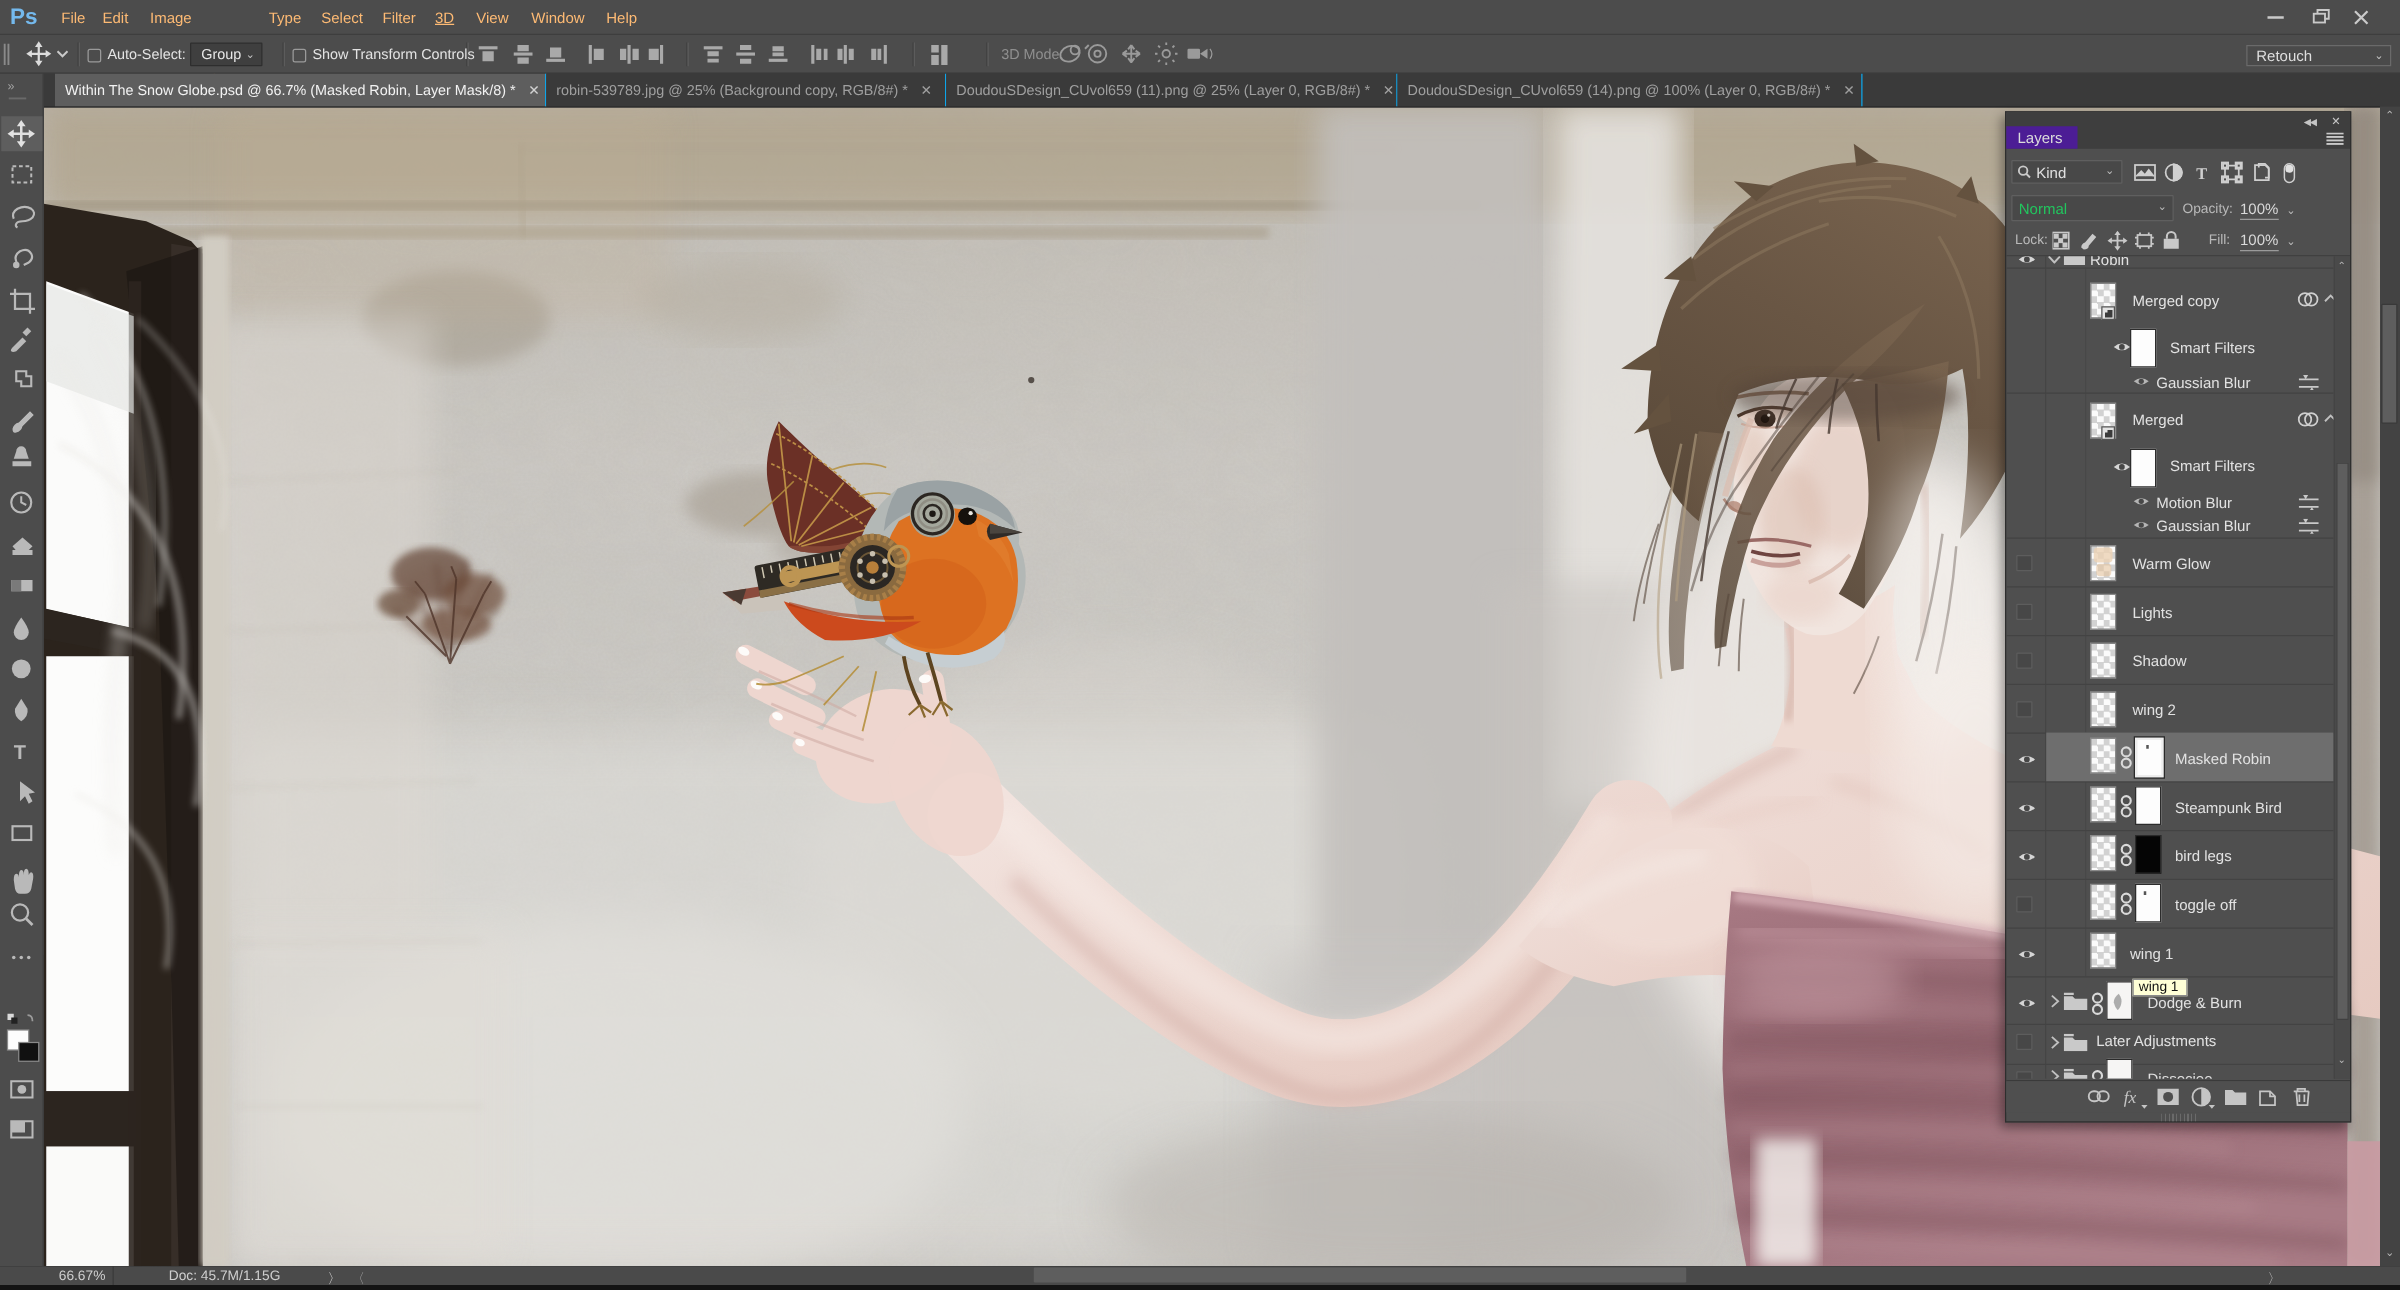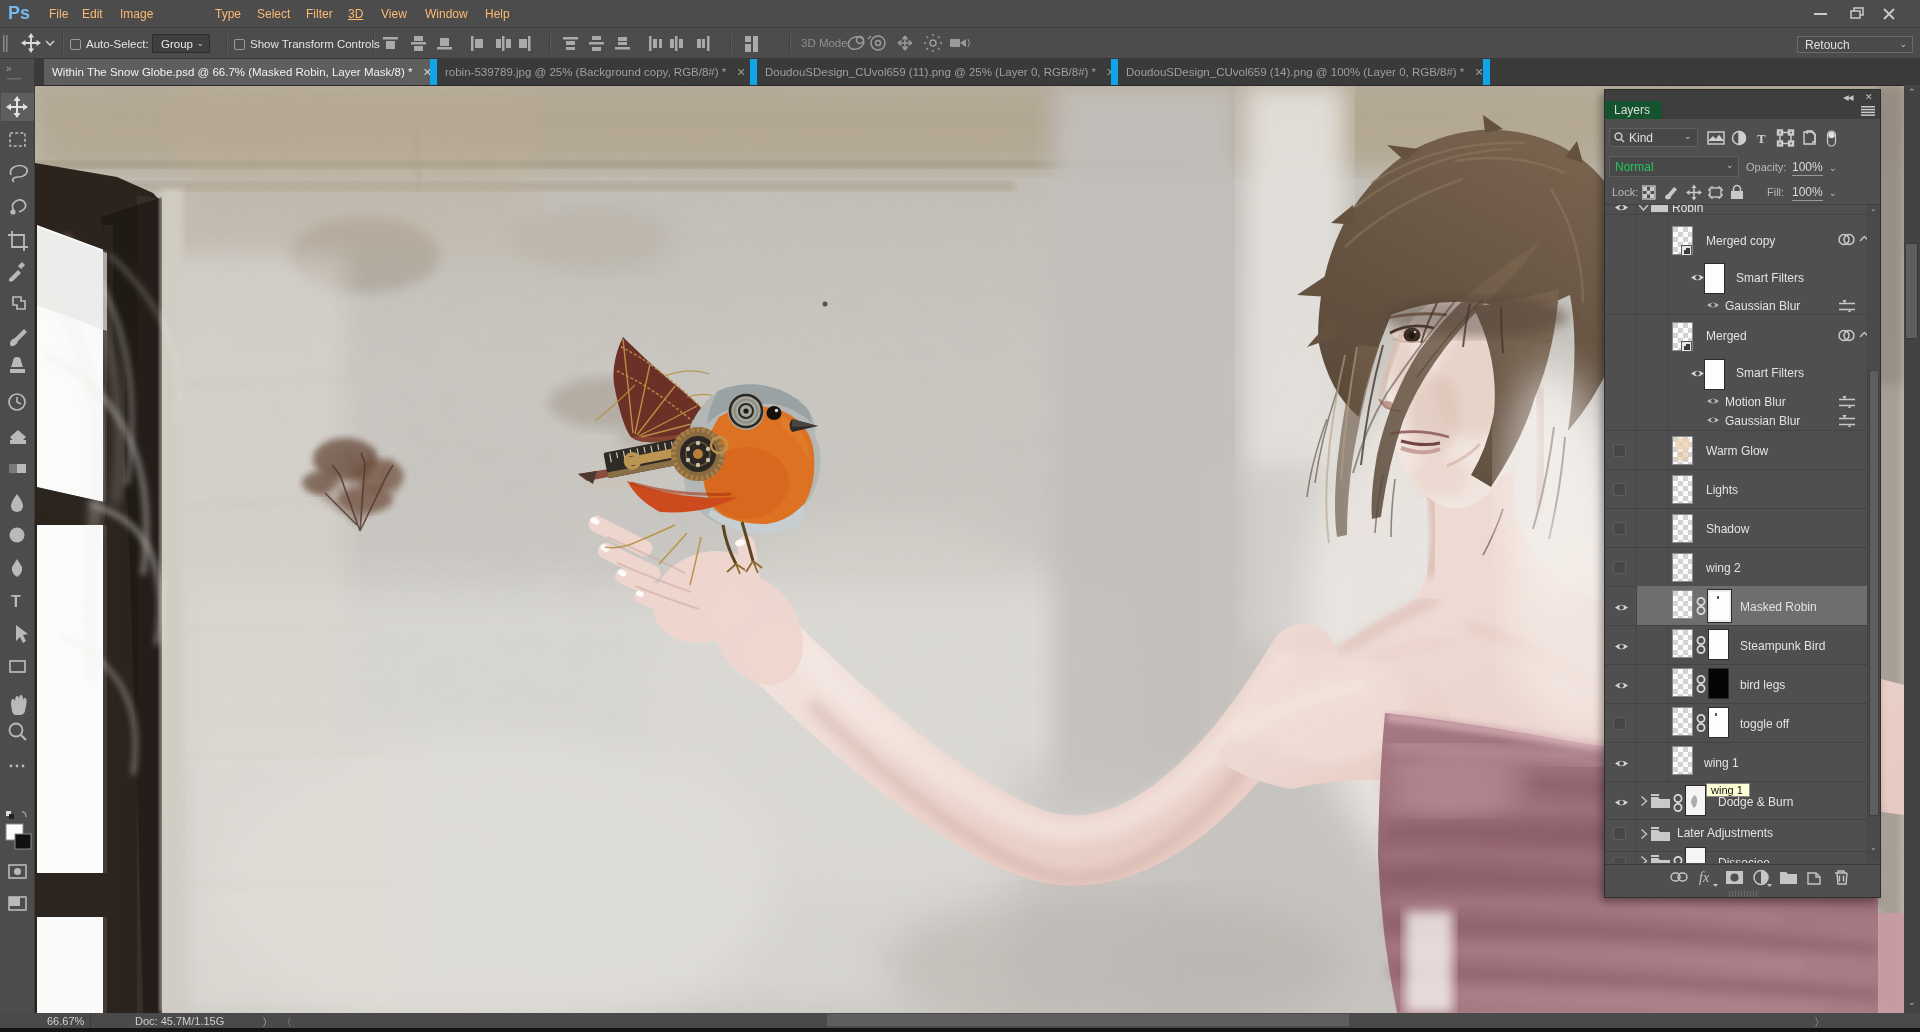--- a/index.html
+++ b/index.html
@@ -16,40 +16,40 @@
     border-bottom:1px solid #383838; color:#e3e3e3; font-size:11.5px; }
   .obtext { position:absolute; top:10px; color:#e3e3e3; }
   .checkbox { position:absolute; top:11px; width:11px; height:11px; border:1px solid #9a9a9a; border-radius:2px; background:transparent; }
   #groupdd { position:absolute; left:152px; top:6px; width:58px; height:19px; background:#3f3f3f;
     border:1px solid #2e2e2e; border-radius:1px; color:#e8e8e8; font-size:11.5px; padding:3px 4px 0 8px;}
   #retouchdd { position:absolute; left:1797px; top:8px; width:116px; height:17px; background:#4a4a4a;
     border:1px solid #6a6a6a; color:#dfdfdf; font-size:12px; padding:1px 4px 0 7px; }
   
   #tabstrip { position:absolute; left:0; top:59px; width:1920px; height:26px; background:#3a3a3a; border-bottom:1px solid #2a2a2a; box-sizing:content-box; }
   .tab { position:absolute; top:0; height:26px; background:#3a3a3a; color:#9f9f9f; font-size:11.5px;
-    border-right:7px solid #0ea5e9; padding:7px 8px 0 8px; white-space:nowrap; overflow:hidden; }
+    border-right:1px solid #0ea5e9; padding:7px 8px 0 8px; white-space:nowrap; overflow:hidden; }
   .tab .x { color:#9f9f9f; margin-left:7px; font-size:11px; }
   #tab1 { left:44px; width:393px; background:#5e5e5e; color:#f2f2f2; }
   #tab1 .x { color:#d2d2d2; }
   
   #toolbar { position:absolute; left:0; top:59px; width:35px; height:954px; background:#4c4c4c;
     border-right:1px solid #3c3c3c; }
   
   #canvas { position:absolute; left:35px; top:85px; width:1869px; height:928px; overflow:hidden; }
   
   #vscroll { position:absolute; left:1904px; top:85px; width:16px; height:928px; background:#434343; }
   #vthumb { position:absolute; left:1px; top:158px; width:13px; height:96px; background:#5e5e5e; border:1px solid #393939; border-radius:1px;}
   
   #statusbar { position:absolute; left:0; top:1013px; width:1920px; height:15px; background:#4a4a4a; color:#cfcfcf; font-size:11px; }
   #hthumb { position:absolute; left:827px; top:1px; width:522px; height:12px; background:#5e5e5e; border-radius:1px; }
   #bottomstrip { position:absolute; left:0; top:1028px; width:1920px; height:4px; background:#141414; }
   
   #panel { position:absolute; left:1604px; top:89px; width:277px; height:809px; background:#4f4f4f;
     border:1px solid #2e2e2e; box-shadow:-3px 4px 8px rgba(0,0,0,0.35); font-size:12px; color:#dedede; }
-  #layertab { position:absolute; left:0; top:11px; width:57px; height:18px; background:#14532d; color:#dcdcdc;
+  #layertab { position:absolute; left:0; top:11px; width:57px; height:18px; background:#4c1d95; color:#dcdcdc;
     font-size:12px; padding:2px 0 0 9px; }
   .ddbox { position:absolute; background:#484848; border:1px solid #5f5f5f; border-radius:1px; color:#dcdcdc; }
   .ltext { position:absolute; font-size:12px; color:#e2e2e2; white-space:nowrap; }
   .thumb { position:absolute; width:21px; height:29px; background:
       repeating-conic-gradient(#fbfbfb 0% 25%, #d2d2d2 0% 50%) 0 0/10px 10px; border:1px solid #8a8a8a; }
   .wthumb { position:absolute; width:21px; height:31px; background:#fdfdfd; border:1px solid #2c2c2c; }
   .cbx { position:absolute; width:13px; height:13px; background:#474747; border:1px solid #5d5d5d; border-radius:1px; }
   .rdiv { position:absolute; left:0; width:262px; height:1px; background:#434343; }
   .eye, .l8 { position:absolute; }
 </style>

